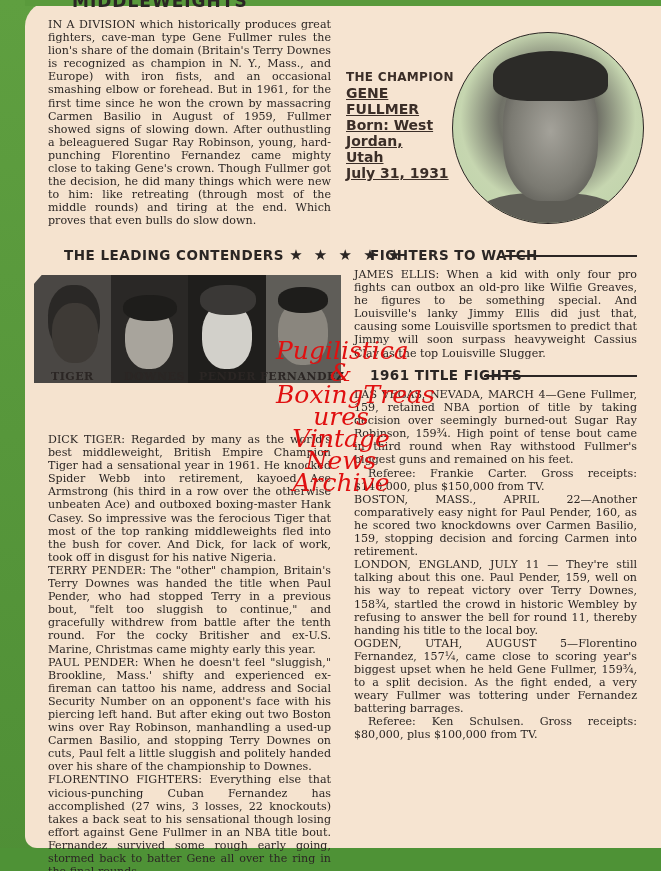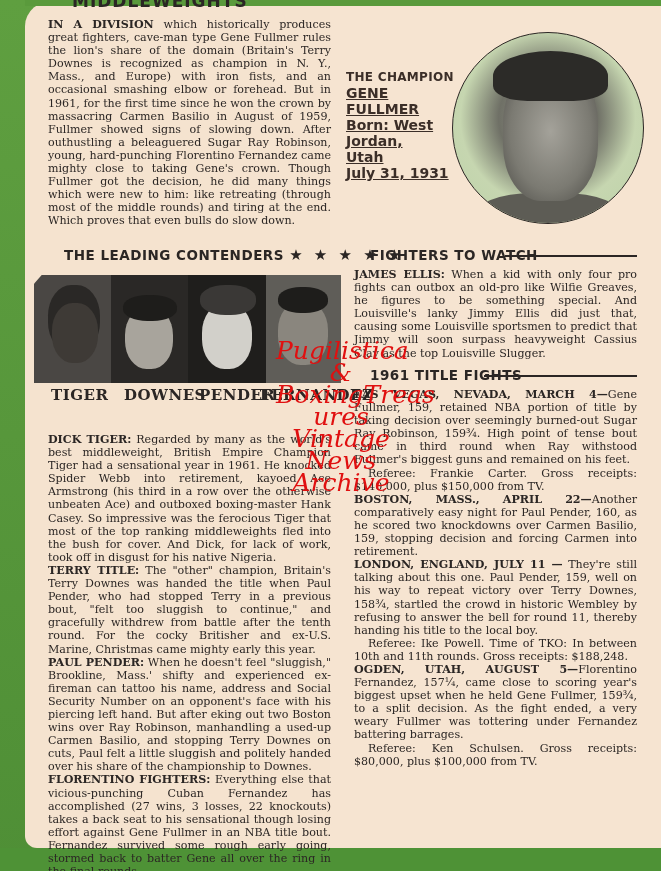--- a/index.html
+++ b/index.html
@@ -37,21 +37,21 @@
       font-family: "DejaVu Sans", sans-serif; font-weight: bold;
       font-size: 17px; letter-spacing: 1px; color: #2b2624;
       white-space: nowrap;
     }
     .col {
       position: absolute;
       font-size: 11.1px; line-height: 13.1px;
       text-align: justify;
     }
     .col p { margin: 0; }
-    .col b { font-weight: bold; }
+    .col b { font-weight: normal; }
     .intro { left: 48px; top: 18px; width: 283px; }
     .champ-box {
       position: absolute; left: 346px; top: 70px; width: 110px;
       font-family: "DejaVu Sans", sans-serif; font-weight: bold;
       color: #3b2e28;
     }
     .champ-box .t1 { font-size: 12px; line-height: 15px; letter-spacing: 0.3px; }
     .champ-box .t2 { font-size: 14px; line-height: 16px; text-decoration: underline; }
     .portrait {
       position: absolute; left: 452px; top: 32px; width: 190px; height: 190px;
@@ -93,22 +93,22 @@
       height: 100%; position: relative; overflow: hidden;
     }
     .photo .head {
       position: absolute; border-radius: 45%;
     }
     .photo-tiger { width: 77px; background: #4a4744; clip-path: polygon(0 8%, 10% 0, 100% 0, 100% 100%, 0 100%); }
     .photo-downes { width: 77px; background: #2a2826; }
     .photo-pender { width: 78px; background: #1f1e1c; }
     .photo-fernandez { width: 75px; background: #5f5d58; }
     .names {
-      position: absolute; left: 34px; top: 386px; width: 310px; height: 14px;
-      font-size: 15px; font-weight: bold; letter-spacing: 0.5px;
+      position: absolute; left: 34px; top: 370px; width: 310px; height: 14px;
+      font-size: 11px; font-weight: bold; letter-spacing: 0.5px;
     }
     .names span { position: absolute; white-space: nowrap; }
     .contenders-text { left: 48px; top: 421px; width: 283px; margin-top: 12px; }
     .fighters-text { left: 354px; top: 268px; width: 283px; }
     .titles-text { left: 354px; top: 388px; width: 283px; }
     .titles-text .ref { text-indent: 14px; }
     .watermark {
       position: absolute; left: 276px; top: 340px; width: 130px;
       font-family: "DejaVu Serif", serif; font-style: italic;
       color: #e01010; font-size: 25px; line-height: 22px; text-align: center;
@@ -170,39 +170,38 @@
 
 <div class="names">
   <span style="left:17px">TIGER</span>
   <span style="left:90px">DOWNES</span>
   <span style="left:165px">PENDER</span>
   <span style="left:226px">FERNANDEZ</span>
 </div>
 
 <div class="col contenders-text">
   <p><b>DICK TIGER:</b><span> Regarded by many as the world's best middleweight, British Empire Champion Tiger had a sensational year in 1961. He knocked Spider Webb into retirement, kayoed Ace Armstrong (his third in a row over the otherwise unbeaten Ace) and outboxed boxing-master Hank Casey. So impressive was the ferocious Tiger that most of the top ranking middleweights fled into the bush for cover. And Dick, for lack of work, took off in disgust for his native Nigeria.</span></p>
-  <p><b>TERRY TITLE:</b><span> The "other" champion, Britain's Terry Downes was handed the title when Paul Pender, who had stopped Terry in a previous bout, "felt too sluggish to continue," and gracefully withdrew from battle after the tenth round. For the cocky Britisher and ex-U.S. Marine, Christmas came mighty early this year.</span></p>
+  <p><b>TERRY PENDER:</b><span> The "other" champion, Britain's Terry Downes was handed the title when Paul Pender, who had stopped Terry in a previous bout, "felt too sluggish to continue," and gracefully withdrew from battle after the tenth round. For the cocky Britisher and ex-U.S. Marine, Christmas came mighty early this year.</span></p>
   <p><b>PAUL PENDER:</b><span> When he doesn't feel "sluggish," Brookline, Mass.' shifty and experienced ex-fireman can tattoo his name, address and Social Security Number on an opponent's face with his piercing left hand. But after eking out two Boston wins over Ray Robinson, manhandling a used-up Carmen Basilio, and stopping Terry Downes on cuts, Paul felt a little sluggish and politely handed over his share of the championship to Downes.</span></p>
   <p><b>FLORENTINO FIGHTERS:</b><span> Everything else that vicious-punching Cuban Fernandez has accomplished (27 wins, 3 losses, 22 knockouts) takes a back seat to his sensational though losing effort against Gene Fullmer in an NBA title bout. Fernandez survived some rough early going, stormed back to batter Gene all over the ring in the final rounds.</span></p>
 </div>
 
 <div class="section-h fighters-h">FIGHTERS TO WATCH</div>
 <div class="rule-h" style="left:505px;top:255px;width:132px;"></div>
 <div class="col fighters-text">
   <p><b>JAMES ELLIS:</b><span> When a kid with only four pro fights can outbox an old-pro like Wilfie Greaves, he figures to be something special. And Louisville's lanky Jimmy Ellis did just that, causing some Louisville sportsmen to predict that Jimmy will soon surpass heavyweight Cassius Clay as the top Louisville Slugger.</span></p>
 </div>
 
 <div class="section-h titlefights-h">1961 TITLE FIGHTS</div>
 <div class="rule-h" style="left:484px;top:375px;width:153px;"></div>
 <div class="col titles-text">
   <p><b>LAS VEGAS, NEVADA, MARCH 4—</b><span>Gene Fullmer, 159, retained NBA portion of title by taking decision over seemingly burned-out Sugar Ray Robinson, 159¾. High point of tense bout came in third round when Ray withstood Fullmer's biggest guns and remained on his feet.</span></p>
   <p class="ref">Referee: Frankie Carter. Gross receipts: $140,000, plus $150,000 from TV.</p>
   <p><b>BOSTON, MASS., APRIL 22—</b><span>Another comparatively easy night for Paul Pender, 160, as he scored two knockdowns over Carmen Basilio, 159, stopping decision and forcing Carmen into retirement.</span></p>
   <p><b>LONDON, ENGLAND, JULY 11 —</b><span> They're still talking about this one. Paul Pender, 159, well on his way to repeat victory over Terry Downes, 158¾, startled the crowd in historic Wembley by refusing to answer the bell for round 11, thereby handing his title to the local boy.</span></p>
-  <p class="ref">Referee: Ike Powell. Time of TKO: In between 10th and 11th rounds. Gross receipts: $188,248.</p>
   <p><b>OGDEN, UTAH, AUGUST 5—</b><span>Florentino Fernandez, 157¼, came close to scoring year's biggest upset when he held Gene Fullmer, 159¾, to a split decision. As the fight ended, a very weary Fullmer was tottering under Fernandez battering barrages.</span></p>
   <p class="ref">Referee: Ken Schulsen. Gross receipts: $80,000, plus $100,000 from TV.</p>
 </div>
 
 <div class="watermark">
   <span>Pugilistica</span>
   <span>&amp;</span>
   <span>BoxingTreas</span>
   <span>ures</span>
   <span>Vintage</span>

